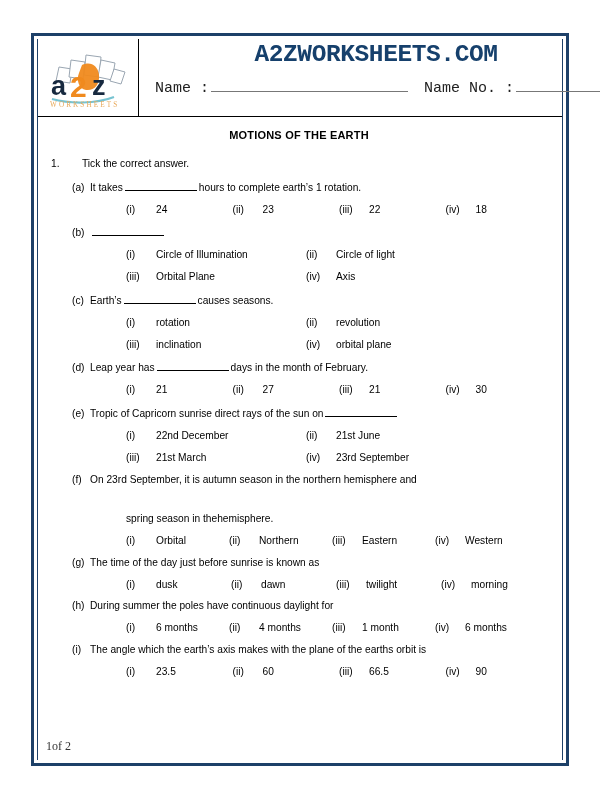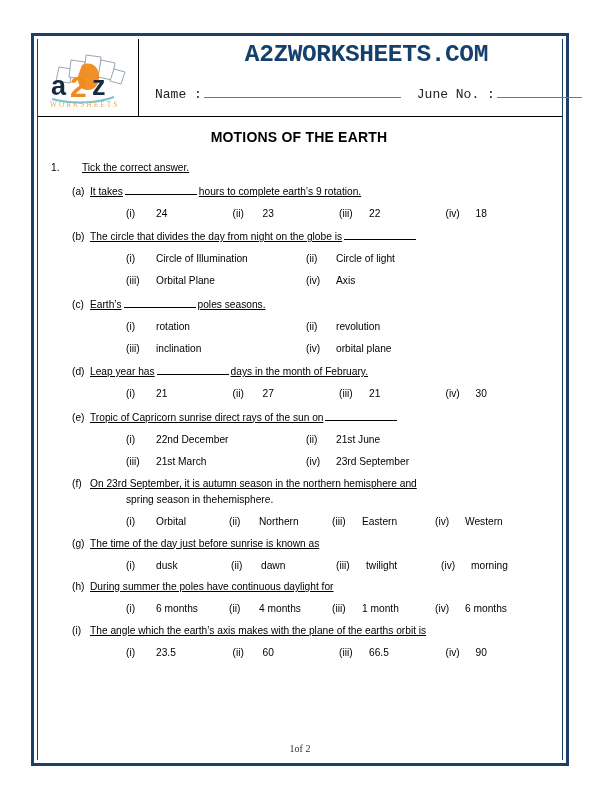--- a/index.html
+++ b/index.html
@@ -84,22 +84,22 @@
     font-size: 24.5px;
     font-weight: bold;
     color: #16406c;
     letter-spacing: -0.4px;
     text-align: center;
     line-height: 28px;
     padding-right: 4px;
     white-space: nowrap;
   }
   .fields {
-    margin-top: 18px;
-    font-size: 13px;
+    margin-top: 12px;
+    font-size: 15px;
     color: #222;
     line-height: 15px;
   }
   .field-row {
     display: flex;
     align-items: baseline;
     white-space: nowrap;
   }
   .fl { margin-right: 2px; }
   .rule {
@@ -115,21 +115,21 @@
   .gap-sm { display:inline-block; width: 9px; }
   .gap-md { display:inline-block; width: 16px; }
 
   
   .content {
     position: relative;
     padding: 0 10px 0 8px;
   }
   .worksheet-title {
     text-align: center;
-    font-size: 14px;
+    font-size: 11px;
     font-weight: bold;
     letter-spacing: 0.2px;
     margin-top: 12px;
     margin-bottom: 16px;
   }
 
   .row {
     display: flex;
     align-items: baseline;
     font-size: 10.2px;
@@ -145,34 +145,33 @@
     box-sizing: border-box;
   }
   .letter {
     width: 44px;
     flex: 0 0 44px;
     padding-left: 26px;
     box-sizing: border-box;
   }
   .stem {
     flex: 1;
-    text-decoration: underline;
   }
   .stem .blank {
     display: inline-block;
     border-bottom: 1px solid #000;
     width: 72px;
     height: 10px;
     margin: 0 2px;
   }
   .cont {
     padding-left: 80px;
     font-size: 10.2px;
     line-height: 14px;
-    margin-top: 2px;
+    margin-top: 25px;
   }
 
   
   .opts {
     display: flex;
     margin-top: 8px;
     padding-left: 80px;
     font-size: 10.2px;
     line-height: 14px;
   }
@@ -187,25 +186,25 @@
   .opt .ot { flex: 0 0 auto; }
 
   
   .opts.four-wide .opt { width: 117px; }
   .opts.two-col  .opt { width: 180px; }
   .opts.four-narrow .opt { width: 105px; }
   .opts.four-f .opt  { width: 103px; }
 
   .footer {
     position: absolute;
-    left: 0;
+    left: 8px;
     right: 0;
     bottom: 6px;
-    text-align: center;
-    font-size: 10px;
+    text-align: left;
+    font-size: 12px;
     color: #333;
     font-family: "Liberation Serif", serif;
   }
 </style>
 </head>
 <body>
 
 <div class="page">
   <div class="sheet">
     <div class="sheet-inner">
@@ -238,40 +237,40 @@
         </div>
 
         <div class="header-right">
           <div class="brand">A2ZWORKSHEETS.COM</div>
 
           <div class="fields">
             <div class="field-row">
               <span class="fl">Name :</span>
               <span class="rule name"></span>
               <span class="gap-md"></span>
-              <span class="fl">June No. :</span>
+              <span class="fl">Name No. :</span>
               <span class="rule roll"></span>
             </div>
           </div>
         </div>
       </div>
 
       <div class="content">
 
         <div class="worksheet-title">MOTIONS OF THE EARTH</div>
 
         <div class="row">
           <span class="num">1.</span>
           <span class="stem">Tick the correct answer.</span>
         </div>
 
         <div class="row">
           <span class="letter">(a)</span>
           <span class="stem">
-            <span>It takes</span><span class="blank"></span><span>hours to complete earth’s 9 rotation.</span>
+            <span>It takes</span><span class="blank"></span><span>hours to complete earth’s 1 rotation.</span>
           </span>
         </div>
         <div class="opts four-wide">
           <span class="opt">
               <span class="rn">(i)</span>
               <span class="ot">24</span>
             </span>
           <span class="opt">
               <span class="rn">(ii)</span>
               <span class="ot">23</span>
@@ -282,21 +281,21 @@
             </span>
           <span class="opt">
               <span class="rn">(iv)</span>
               <span class="ot">18</span>
             </span>
         </div>
 
         <div class="row">
           <span class="letter">(b)</span>
           <span class="stem">
-            <span>The circle that divides the day from night on the globe is</span><span class="blank"></span>
+            <span class="blank"></span>
           </span>
         </div>
         <div class="opts two-col">
           <span class="opt">
               <span class="rn">(i)</span>
               <span class="ot">Circle of Illumination</span>
             </span>
           <span class="opt">
               <span class="rn">(ii)</span>
               <span class="ot">Circle of light</span>
@@ -309,21 +308,21 @@
             </span>
           <span class="opt">
               <span class="rn">(iv)</span>
               <span class="ot">Axis</span>
             </span>
         </div>
 
         <div class="row">
           <span class="letter">(c)</span>
           <span class="stem">
-            <span>Earth’s</span><span class="blank"></span><span>poles seasons.</span>
+            <span>Earth’s</span><span class="blank"></span><span>causes seasons.</span>
           </span>
         </div>
         <div class="opts two-col">
           <span class="opt">
               <span class="rn">(i)</span>
               <span class="ot">rotation</span>
             </span>
           <span class="opt">
               <span class="rn">(ii)</span>
               <span class="ot">revolution</span>

